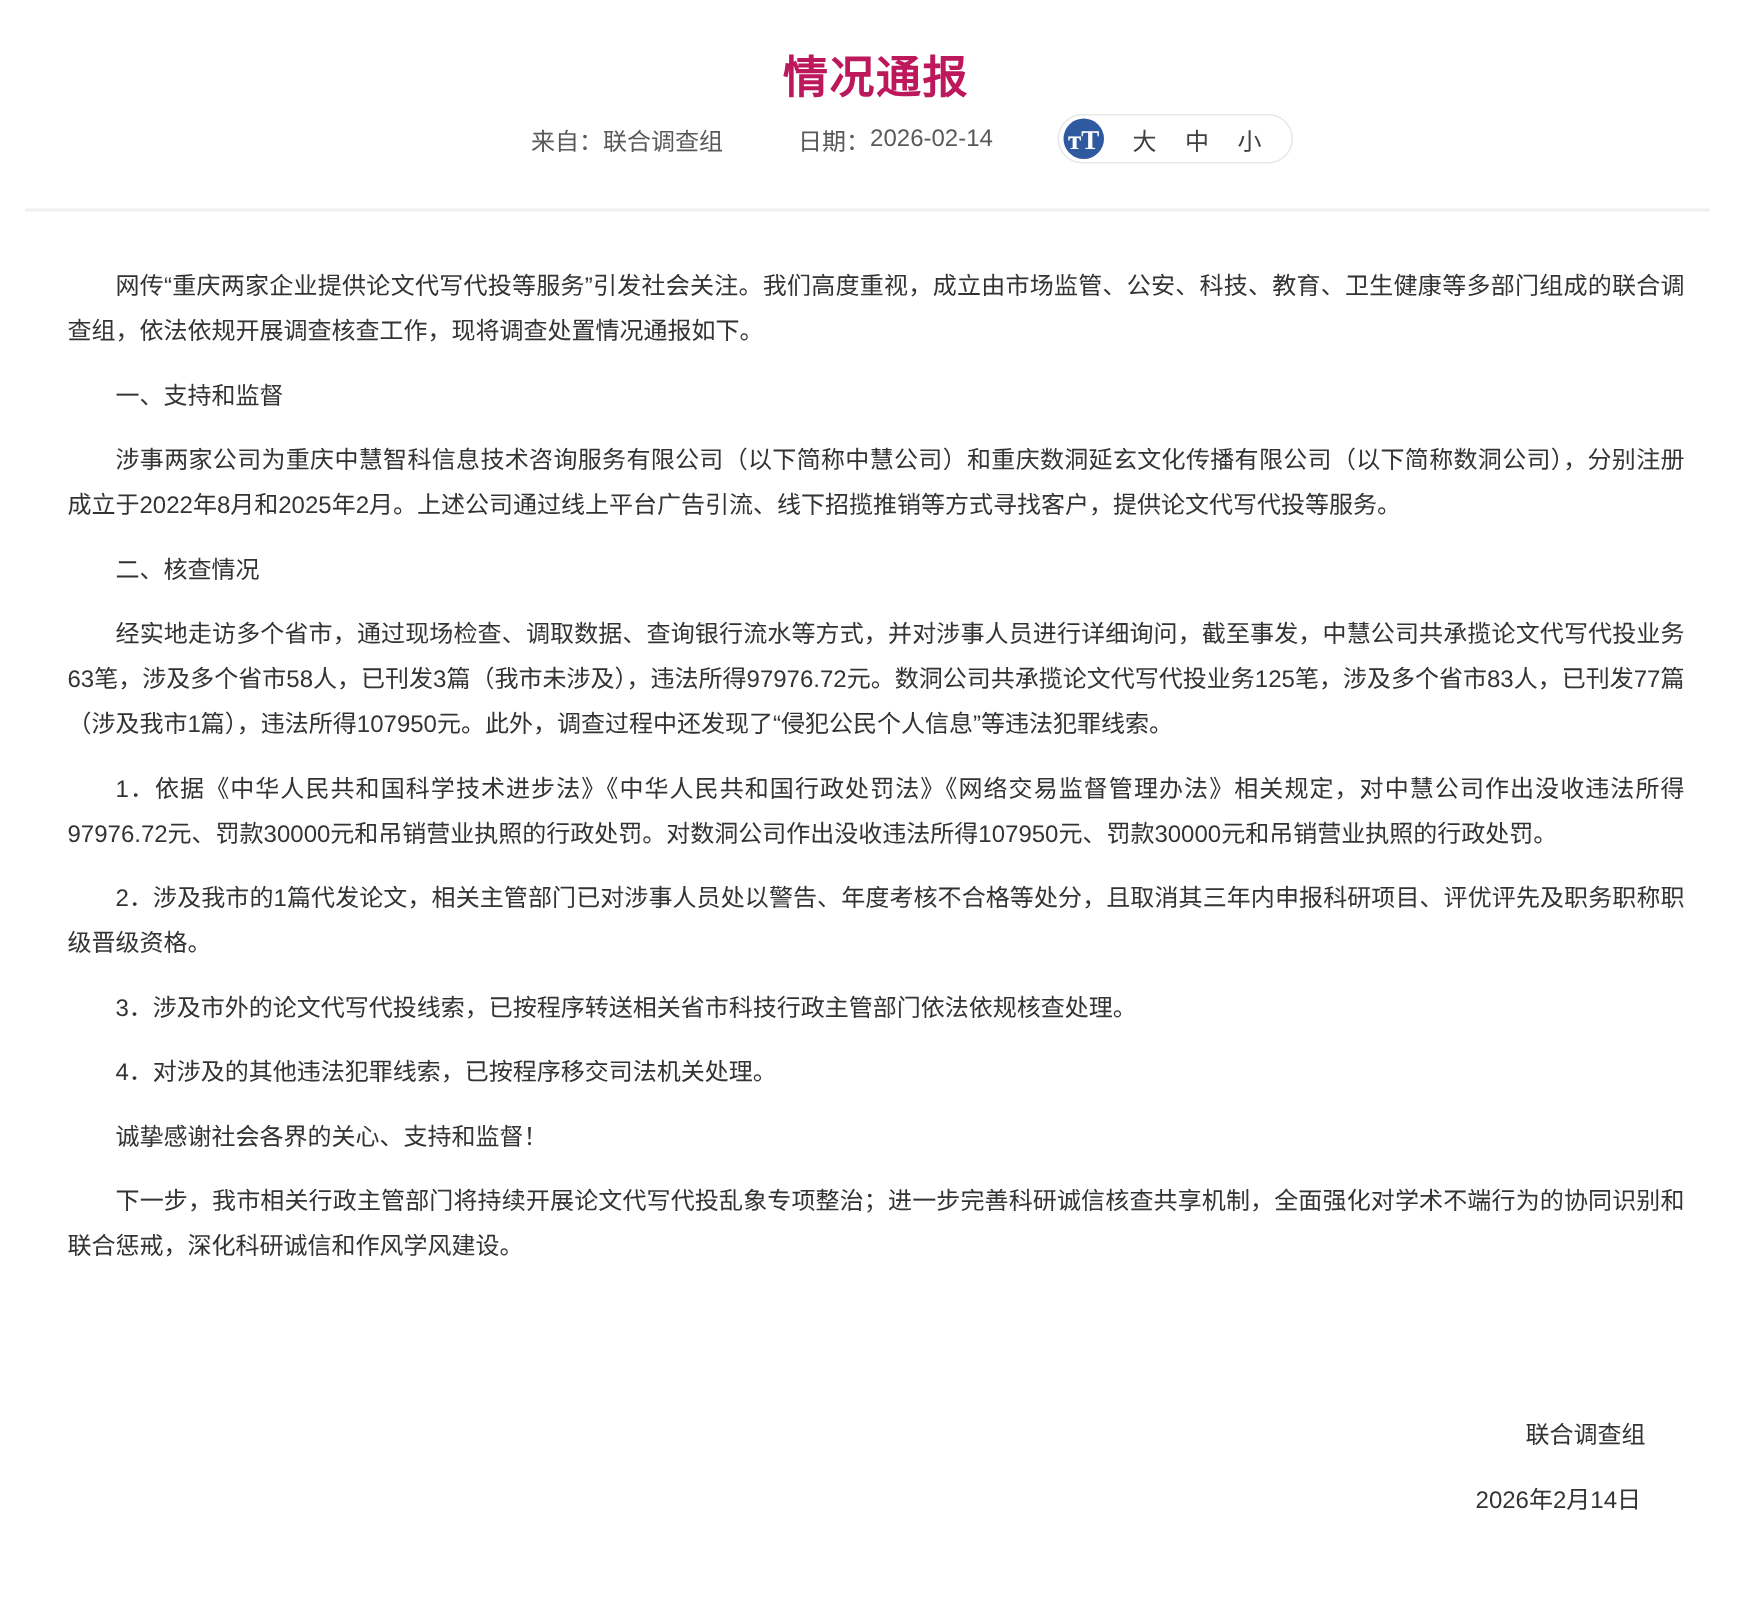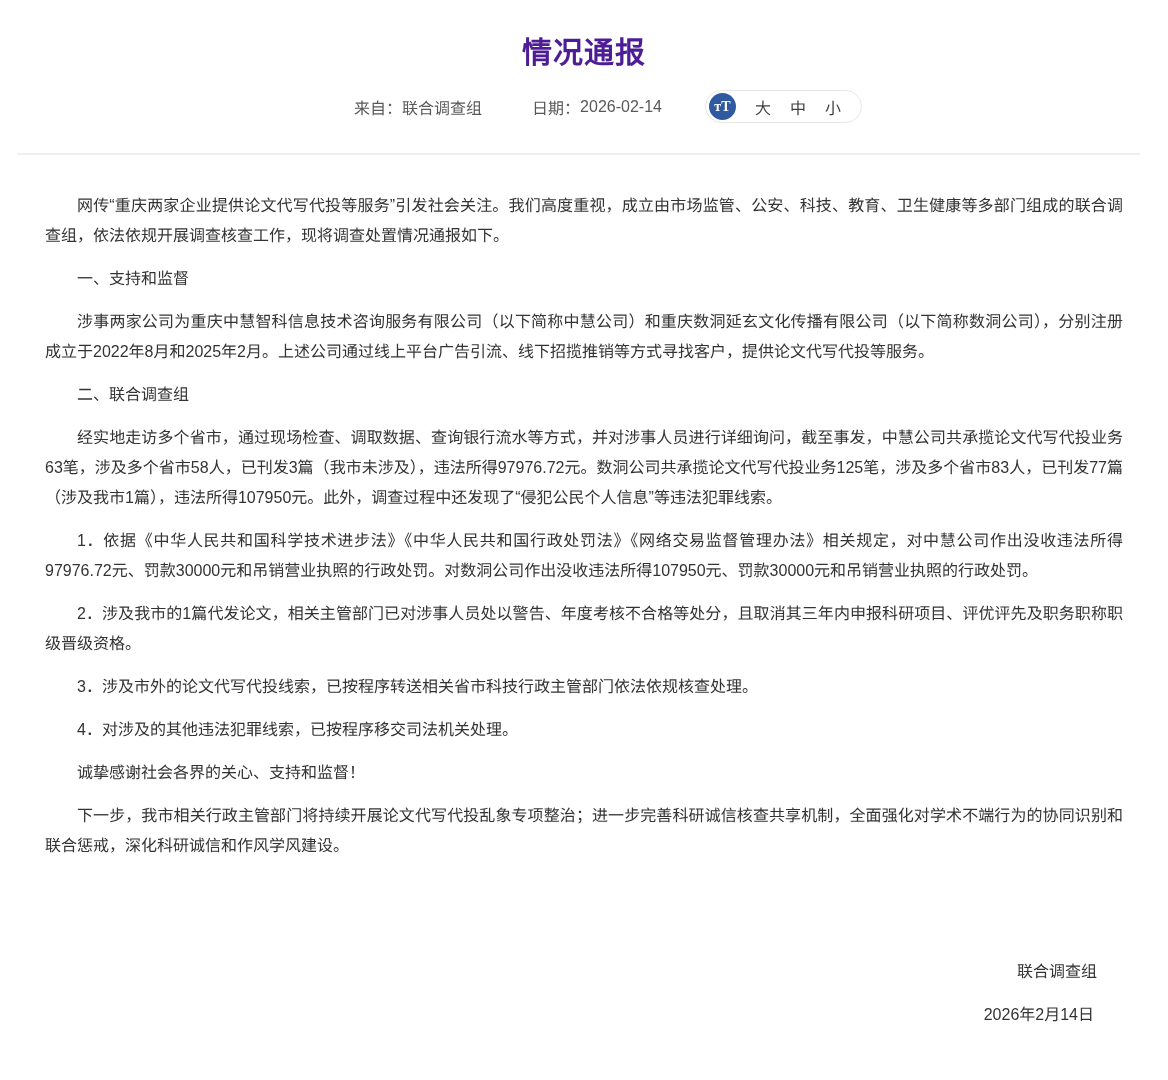--- a/index.html
+++ b/index.html
@@ -9,29 +9,29 @@
     min-height: 1080px;
     background: #ffffff;
     box-sizing: border-box;
     position: relative;
     overflow: hidden;
   }
   .page-header { text-align: center; padding-top: 36px; }
   .page-title {
     font-size: 30px;
     font-weight: 700;
-    color: #4c1d95;
+    color: #be185d;
     letter-spacing: 1px;
     line-height: 34px;
   }
   .meta-row {
     display: flex;
     justify-content: center;
     align-items: center;
-    margin-top: 20px;
+    margin-top: 6px;
     font-size: 16px;
     color: #595959;
     padding-left: 48px;
   }
   .meta-item { display: flex; align-items: center; white-space: nowrap; }
   .meta-source { margin-right: 50px; }
   .meta-date { margin-right: 43px; align-items: center; }
   .fs-pill {
     display: flex;
     align-items: center;
@@ -46,21 +46,21 @@
     width: 27px;
     height: 27px;
     border-radius: 50%;
     background: #2f5aa0;
     color: #ffffff;
     display: flex;
     align-items: center;
     justify-content: center;
     font-family: "Liberation Serif", "DejaVu Serif", serif;
     font-weight: 700;
-    font-size: 14px;
+    font-size: 18px;
     line-height: 1;
   }
   .fs-opt {
     margin-left: 19px;
     color: #404040;
     font-size: 16px;
     cursor: pointer;
   }
   .divider {
     height: 2px;
@@ -114,21 +114,21 @@
     </div>
   </div>
 
   <div class="divider"></div>
 
   <div class="article">
 
     <p>网传“重庆两家企业提供论文代写代投等服务”引发社会关注。我们高度重视，成立由市场监管、公安、科技、教育、卫生健康等多部门组成的联合调查组，依法依规开展调查核查工作，现将调查处置情况通报如下。</p>
       <p>一、支持和监督</p>
       <p>涉事两家公司为重庆中慧智科信息技术咨询服务有限公司（以下简称中慧公司）和重庆数洞延玄文化传播有限公司（以下简称数洞公司），分别注册成立于2022年8月和2025年2月。上述公司通过线上平台广告引流、线下招揽推销等方式寻找客户，提供论文代写代投等服务。</p>
-      <p>二、联合调查组</p>
+      <p>二、核查情况</p>
       <p>经实地走访多个省市，通过现场检查、调取数据、查询银行流水等方式，并对涉事人员进行详细询问，截至事发，中慧公司共承揽论文代写代投业务63笔，涉及多个省市58人，已刊发3篇（我市未涉及），违法所得97976.72元。数洞公司共承揽论文代写代投业务125笔，涉及多个省市83人，已刊发77篇（涉及我市1篇），违法所得107950元。此外，调查过程中还发现了“侵犯公民个人信息”等违法犯罪线索。</p>
       <p>1．依据《中华人民共和国科学技术进步法》《中华人民共和国行政处罚法》《网络交易监督管理办法》相关规定，对中慧公司作出没收违法所得97976.72元、罚款30000元和吊销营业执照的行政处罚。对数洞公司作出没收违法所得107950元、罚款30000元和吊销营业执照的行政处罚。</p>
       <p>2．涉及我市的1篇代发论文，相关主管部门已对涉事人员处以警告、年度考核不合格等处分，且取消其三年内申报科研项目、评优评先及职务职称职级晋级资格。</p>
       <p>3．涉及市外的论文代写代投线索，已按程序转送相关省市科技行政主管部门依法依规核查处理。</p>
       <p>4．对涉及的其他违法犯罪线索，已按程序移交司法机关处理。</p>
       <p>诚挚感谢社会各界的关心、支持和监督！</p>
       <p>下一步，我市相关行政主管部门将持续开展论文代写代投乱象专项整治；进一步完善科研诚信核查共享机制，全面强化对学术不端行为的协同识别和联合惩戒，深化科研诚信和作风学风建设。</p>
       <div class="signature">
       <div class="sig-name">联合调查组</div>
       <div class="sig-date">2026年2月14日</div>

